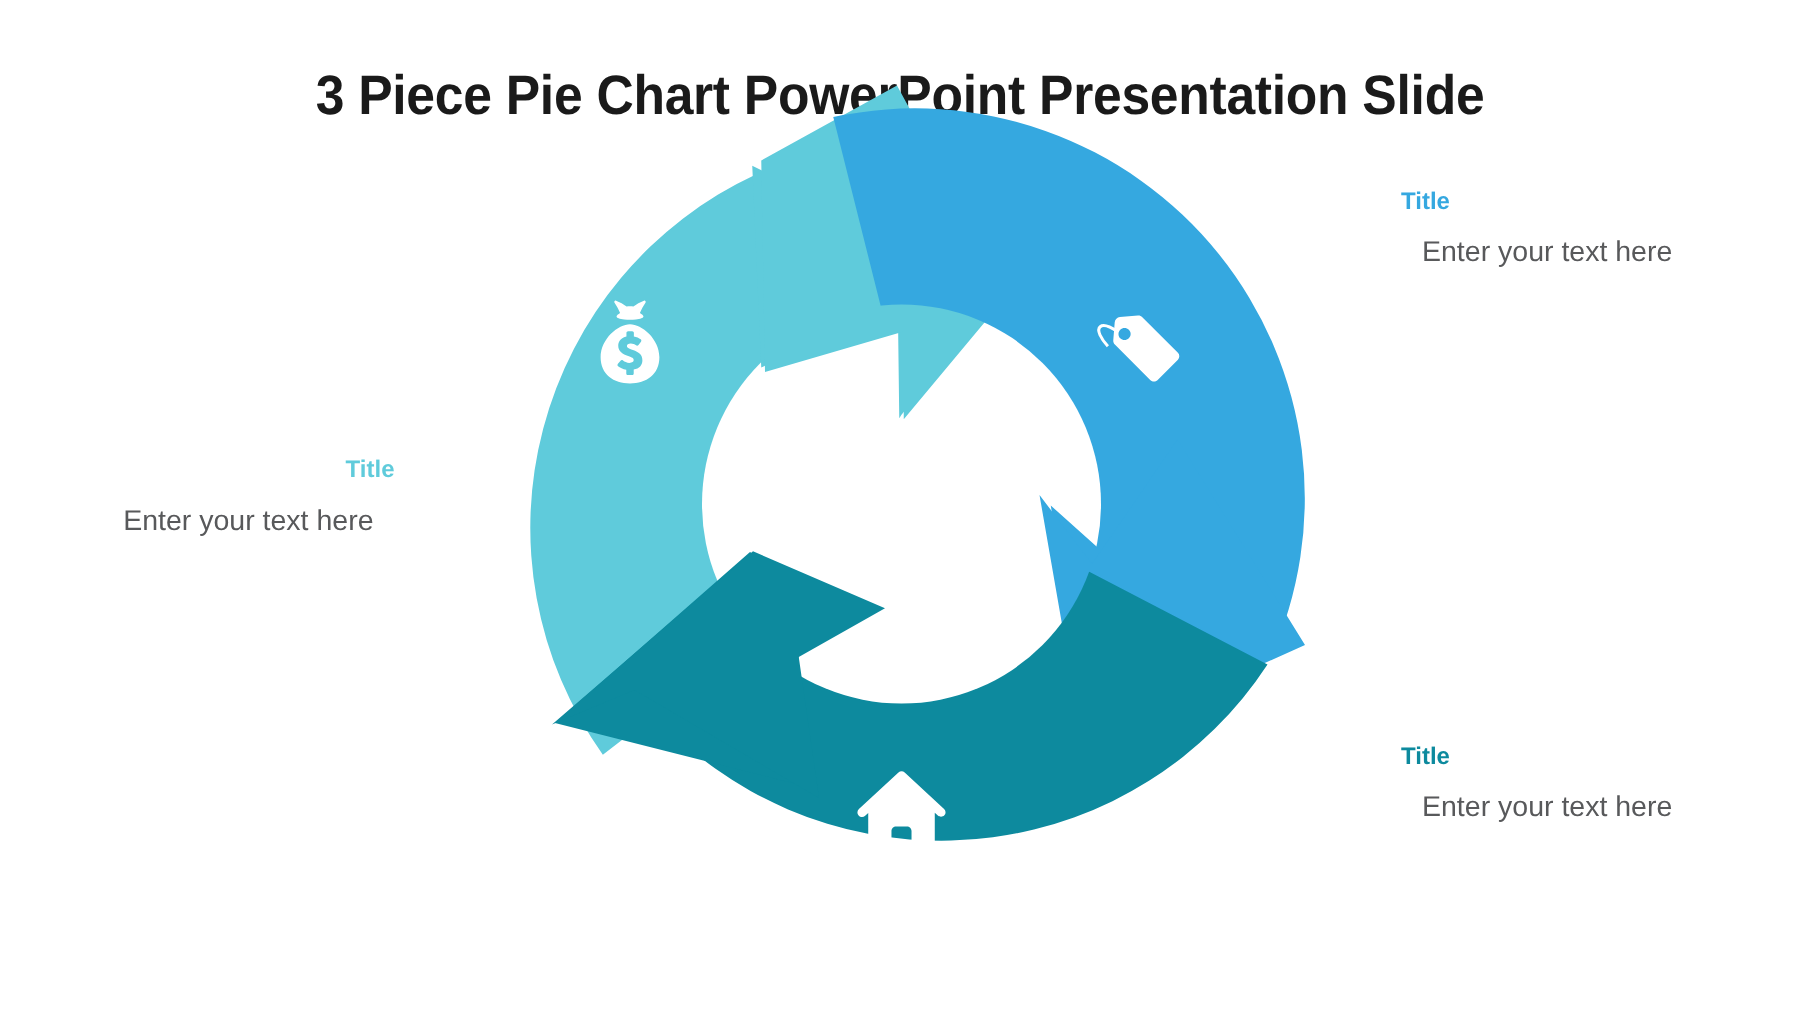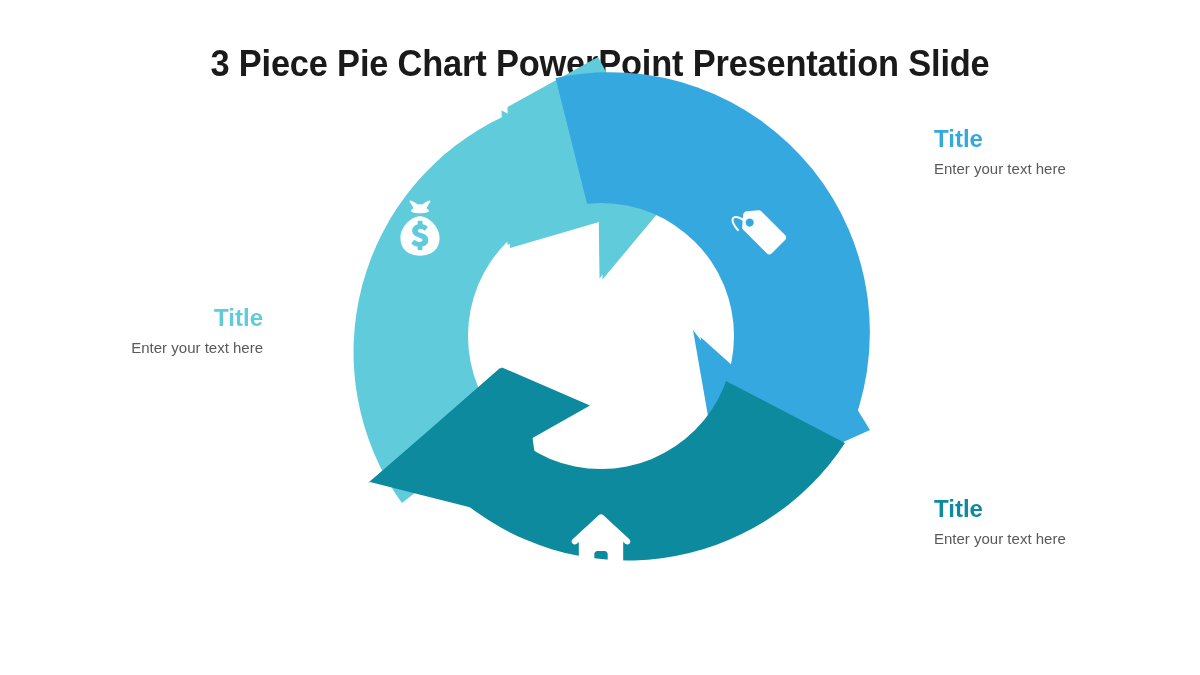--- a/index.html
+++ b/index.html
@@ -52,30 +52,30 @@
     display: block;
     width: 545px;
     height: 565px;
   }
 
   
   .callout {
     position: absolute;
   }
   .callout .c-title {
-    font-size: 24px;
+    font-size: 16px;
     font-weight: bold;
     line-height: 1.1;
     margin: 0 0 8px 0;
   }
   .callout .c-desc {
-    font-size: 15px;
+    font-size: 19px;
     color: #58595b;
     line-height: 1.2;
-    margin: 0;
+    margin: 14px;
   }
 
   #callout-top-right {
     left: 934px;
     top: 126px;
     width: 250px;
     text-align: left;
   }
   #callout-left {
     left: 60px;

